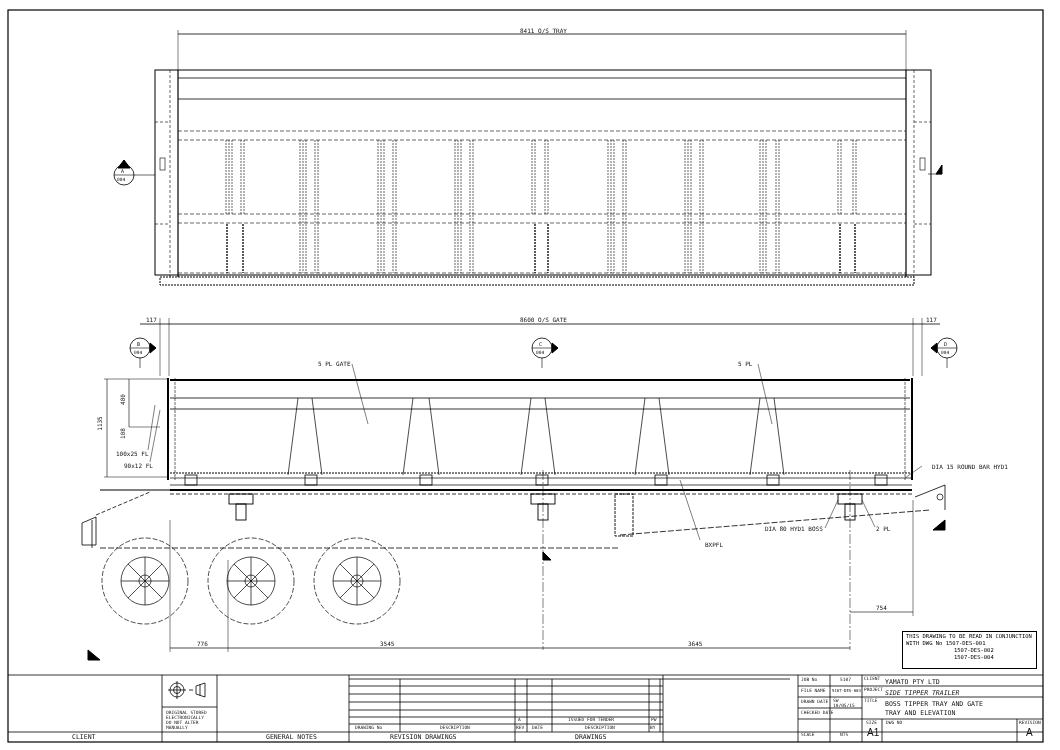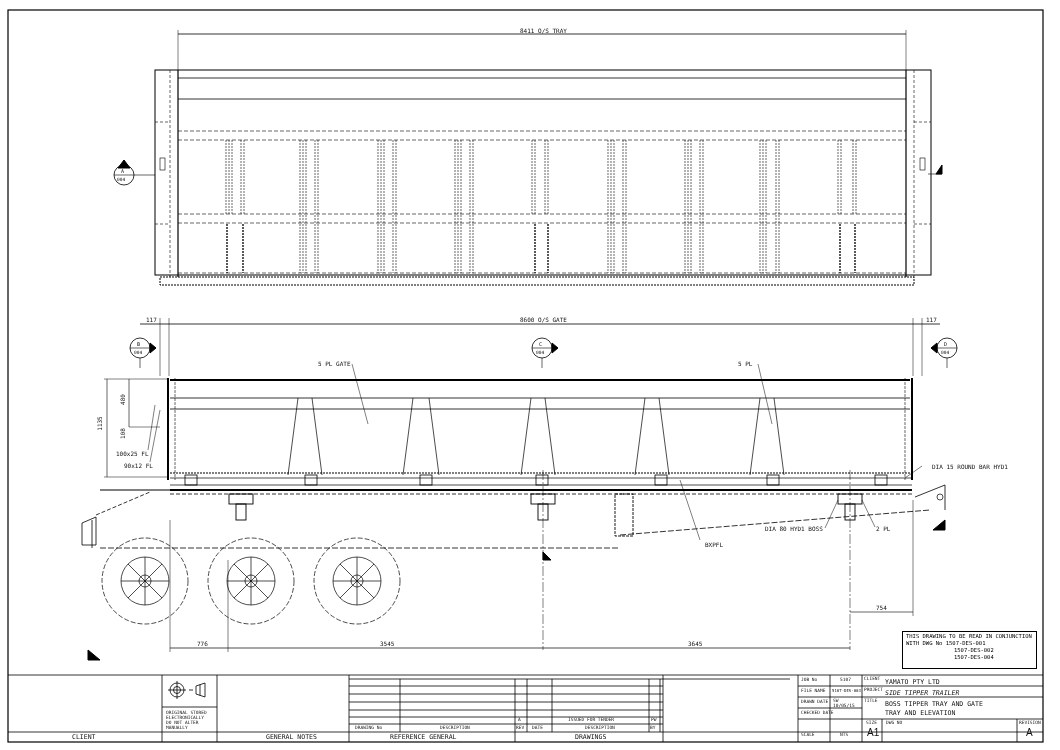--- a/index.html
+++ b/index.html
@@ -318,21 +318,21 @@
 <div class="tb" style="left:72px;top:733px;">CLIENT</div>
 <div class="tb" style="left:166px;top:710px;font-size:4.5px;line-height:5px;">
   <div>ORIGINAL STORED</div>
   <div>ELECTRONICALLY</div>
   <div>DO NOT ALTER</div>
   <div>MANUALLY</div>
 </div>
 <div class="tb" style="left:255px;top:733px;margin-left:11px;">GENERAL NOTES</div>
 <div class="tb" style="left:355px;top:725px;font-size:4.5px;">DRAWING No</div>
 <div class="tb" style="left:440px;top:725px;font-size:4.5px;">DESCRIPTION</div>
-<div class="tb" style="left:390px;top:733px;">REFERENCE GENERAL</div>
+<div class="tb" style="left:390px;top:733px;">REVISION DRAWINGS</div>
 <div class="tb" style="left:518px;top:717px;font-size:4.5px;">A</div>
 <div class="tb" style="left:568px;top:717px;font-size:4.5px;">ISSUED FOR TENDER</div>
 <div class="tb" style="left:651px;top:717px;font-size:4.5px;">PW</div>
 <div class="tb" style="left:516px;top:725px;font-size:4.5px;">REV</div>
 <div class="tb" style="left:532px;top:725px;font-size:4.5px;">DATE</div>
 <div class="tb" style="left:585px;top:725px;font-size:4.5px;">DESCRIPTION</div>
 <div class="tb" style="left:650px;top:725px;font-size:4.5px;">BY</div>
 <div class="tb" style="left:575px;top:733px;">DRAWINGS</div>
 
 <div class="tb" style="left:801px;top:677px;font-size:4.5px;">JOB No</div>

